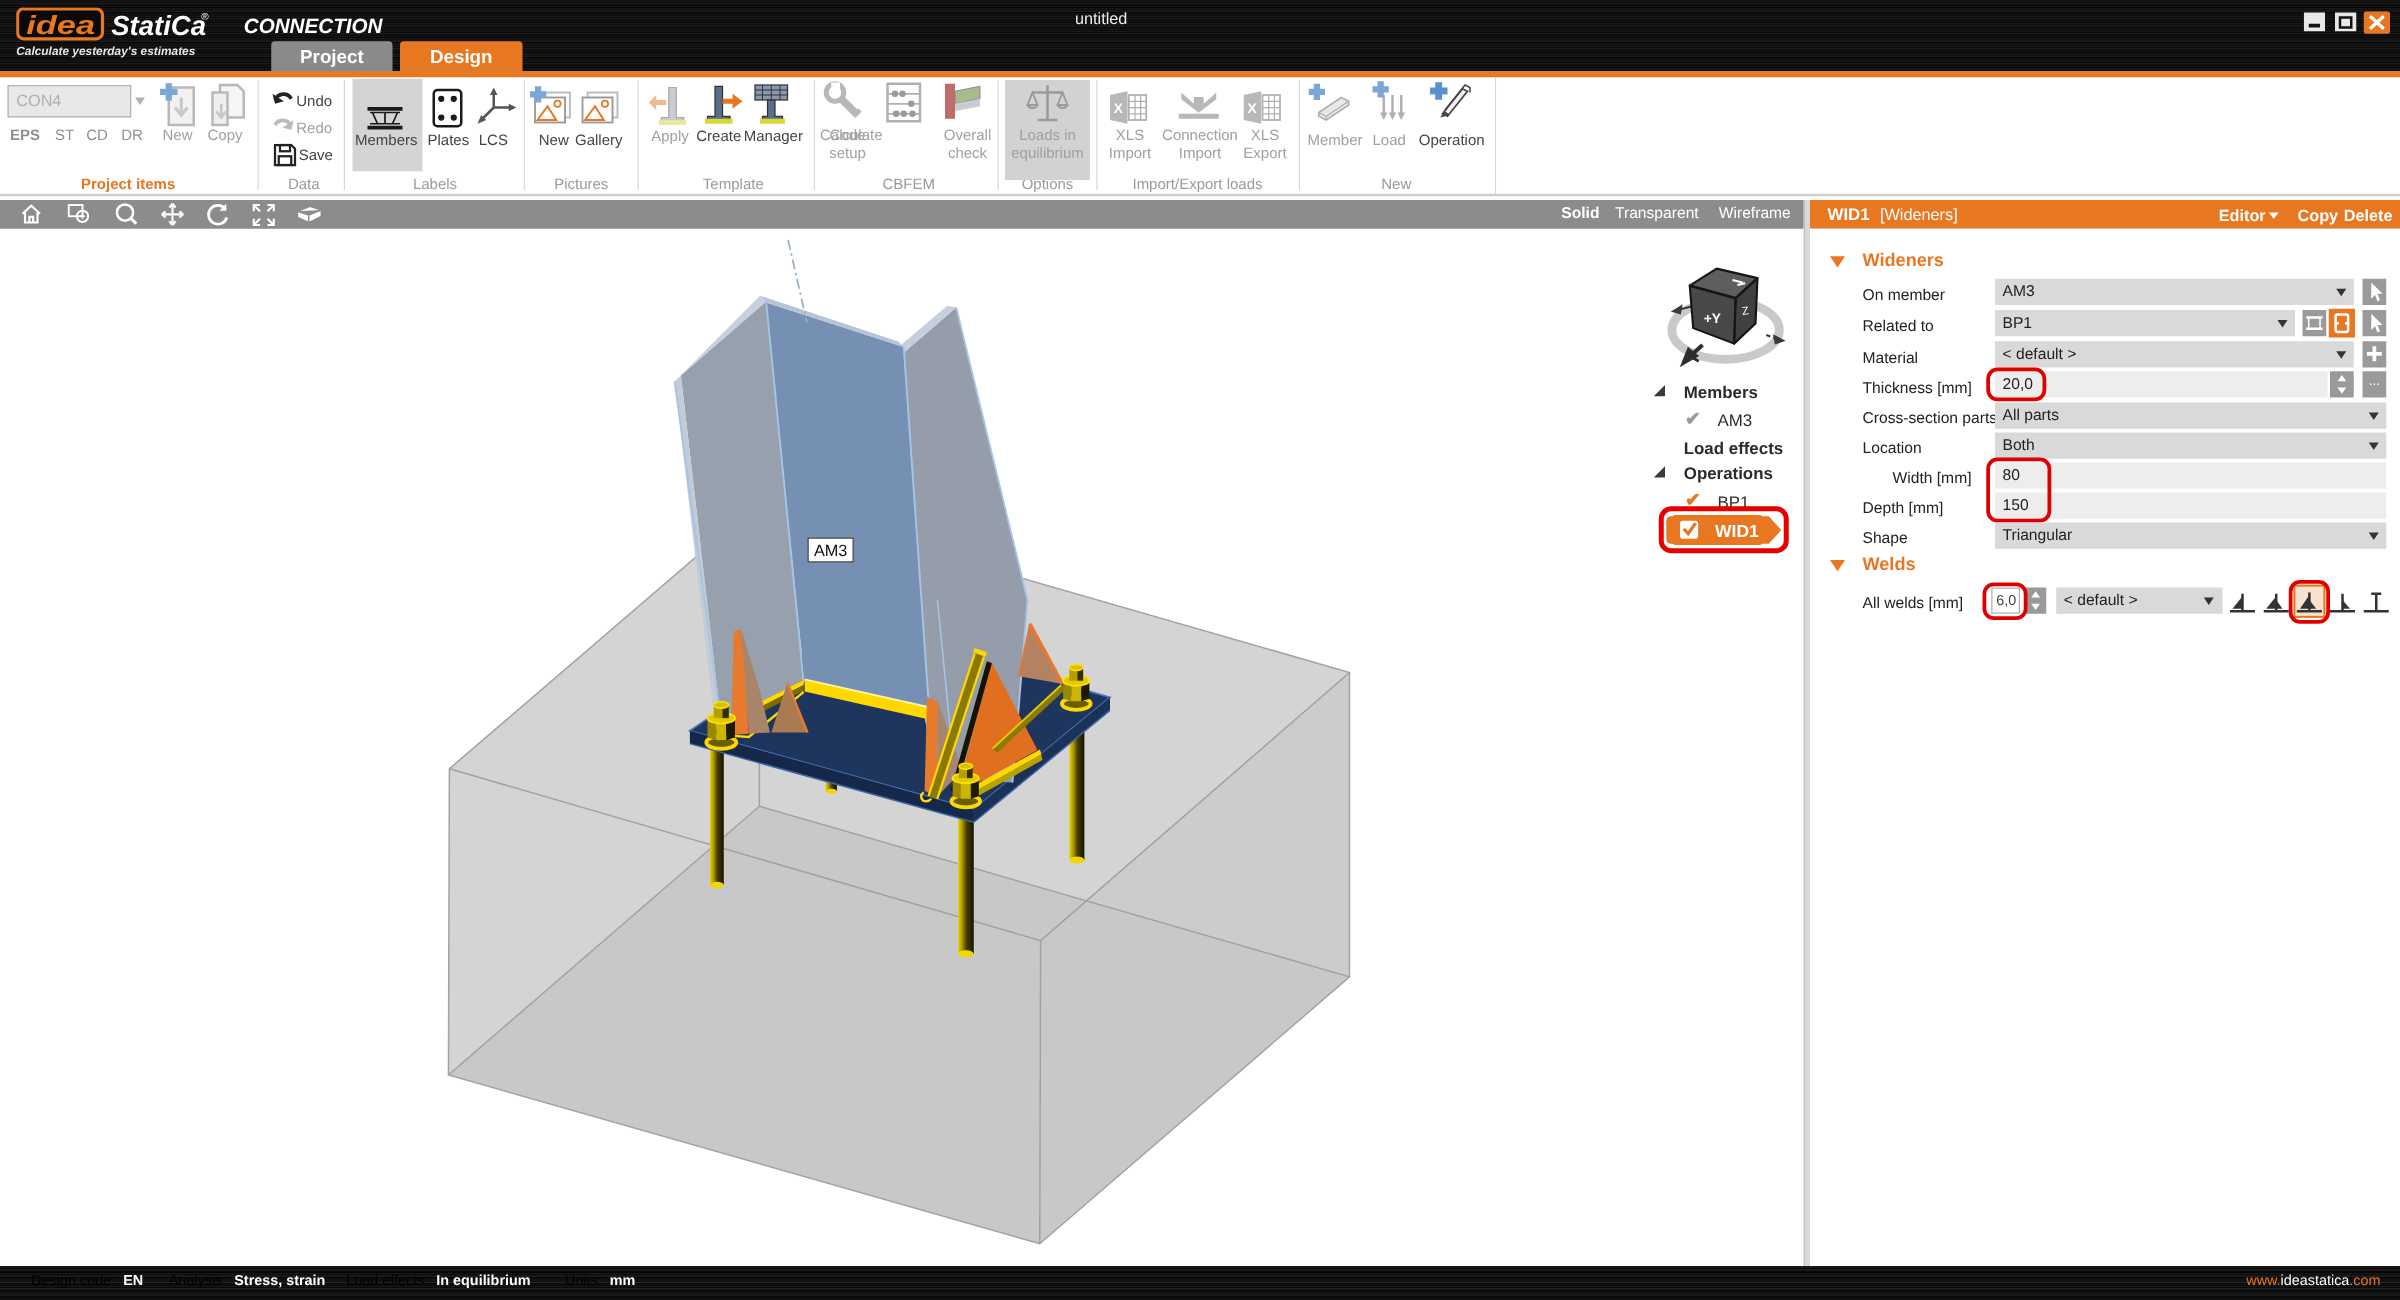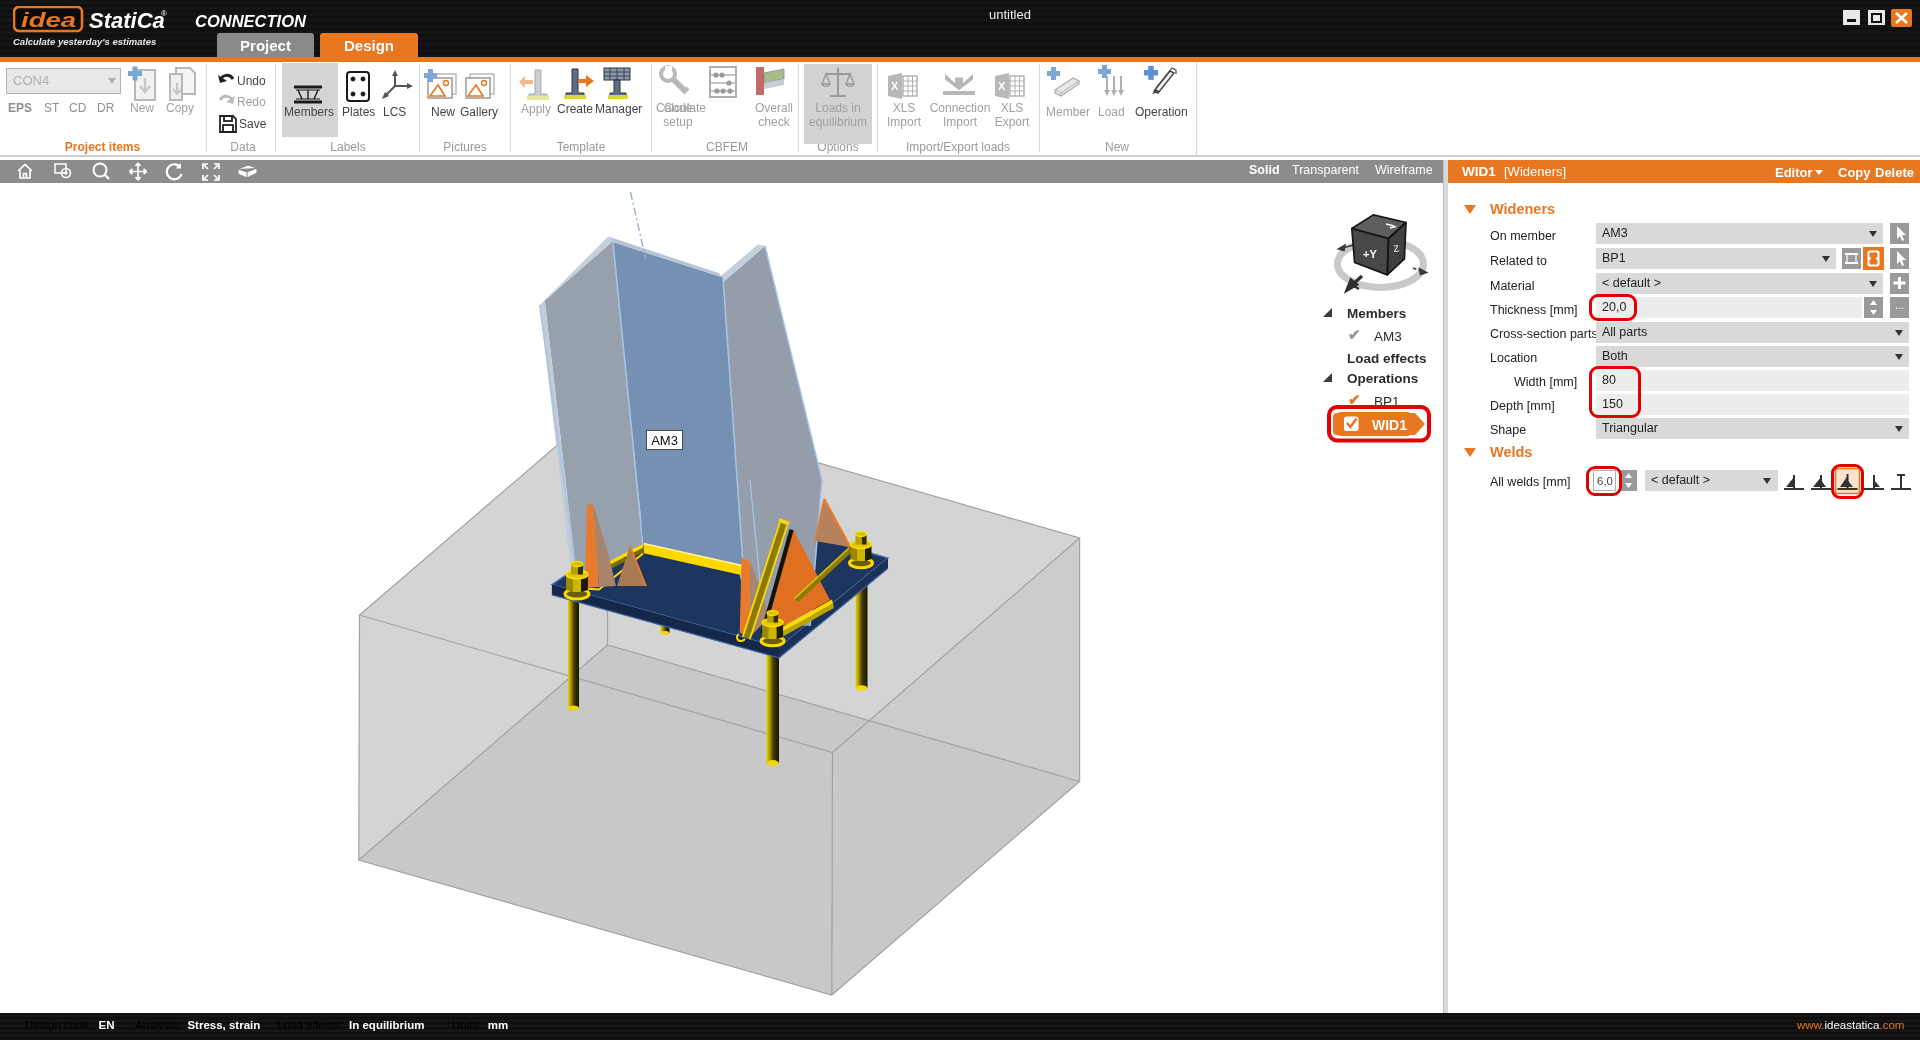--- a/index.html
+++ b/index.html
@@ -7,21 +7,21 @@
 #app { position:relative; width:1920px; height:1040px; }
 .abs { position:absolute; }
 
 #titlebar { left:0; top:0; width:1920px; height:57px;
   background:#111 repeating-linear-gradient(180deg,#060606 0px,#1c1c1c 1px,#0a0a0a 2px,#222 3px,#050505 4px,#161616 5px,#0b0b0b 6px);
 }
 #orangebar { left:0; top:57px; width:1920px; height:5px; background:#e87722; }
 .tab { top:33px; height:24px; color:#fff; font-weight:bold; font-size:15px; text-align:center; line-height:25px; border-radius:3px 3px 0 0; }
 #tabProject { left:217px; width:97px; background:#8a8a8a; }
 #tabDesign { left:320px; width:98px; background:#e87722; }
-#untitled { left:860px; top:7px; width:300px; text-align:center; color:#eee; font-size:13px; }
+#untitled { left:860px; top:7px; width:300px; color:#eee; font-size:13px; }
 
 #ribbon { left:0; top:62px; width:1197px; height:93px; background:#fff; border-right:1px solid #d4d4d4; }
 #ribbonrest { left:1197px; top:62px; width:723px; height:93px; background:#fff; }
 #ribbonline { left:0; top:155px; width:1920px; height:2px; background:#cfcfcf; }
 .gsep { top:64px; width:1px; height:88px; background:#d9d9d9; }
 .glabel { top:140px; height:13px; font-size:12px; color:#9a9a9a; text-align:center; white-space:nowrap; }
 .glabel.orange { color:#e87722; font-weight:bold; }
 .btxt { position:absolute; font-size:12px; color:#444; text-align:center; }
 .btxt.dis { color:#a0a0a0; }
 
@@ -267,30 +267,30 @@
   <div class="abs gsep" style="left:510px;"></div>
   <div class="abs gsep" style="left:651px;"></div>
   <div class="abs gsep" style="left:798px;"></div>
   <div class="abs gsep" style="left:877px;"></div>
   <div class="abs gsep" style="left:1039px;"></div>
 
   <div class="abs glabel orange" style="left:40px;width:125px;">Project items</div>
   <div class="abs glabel" style="left:213px;width:60px;">Data</div>
   <div class="abs glabel" style="left:318px;width:60px;">Labels</div>
   <div class="abs glabel" style="left:435px;width:60px;">Pictures</div>
-  <div class="abs glabel" style="left:551px;width:60px;">Template</div>
+  <div class="abs glabel" style="left:551px;width:60px;text-align:right;">Template</div>
   <div class="abs glabel" style="left:697px;width:60px;">CBFEM</div>
   <div class="abs glabel" style="left:808px;width:60px;">Options</div>
   <div class="abs glabel" style="left:893px;width:130px;">Import/Export loads</div>
   <div class="abs glabel" style="left:1087px;width:60px;">New</div>
 
   <div class="abs" style="left:282px;top:63px;width:56px;height:74px;background:#d4d4d4;"></div>
   <div class="abs" style="left:804px;top:64px;width:68px;height:80px;background:#d2d2d2;"></div>
 
-  <div class="abs" style="left:6px;top:68px;width:115px;height:26px;background:#e8e8e8;border:1px solid #b2b2b2;color:#b0b0b0;font-size:13px;line-height:24px;padding-left:6px;">CON4</div>
+  <div class="abs" style="left:6px;top:68px;width:99px;height:26px;background:#e8e8e8;border:1px solid #b2b2b2;color:#b0b0b0;font-size:13px;line-height:24px;padding-left:6px;">CON4</div>
   <div class="abs caret" style="left:108px;top:78px;border-top-color:#b0b0b0;"></div>
 
   <div class="abs btxt dis" style="left:8px;top:101px;font-weight:bold;color:#8f8f8f;">EPS</div>
   <div class="abs btxt dis" style="left:44px;top:101px;color:#8f8f8f;">ST</div>
   <div class="abs btxt dis" style="left:69px;top:101px;color:#8f8f8f;">CD</div>
   <div class="abs btxt dis" style="left:97px;top:101px;color:#8f8f8f;">DR</div>
   <div class="abs btxt dis" style="left:130px;top:101px;">New</div>
   <div class="abs btxt dis" style="left:166px;top:101px;">Copy</div>
   <div class="abs btxt" style="left:237px;top:74px;">Undo</div>
   <div class="abs btxt dis" style="left:237px;top:95px;">Redo</div>

